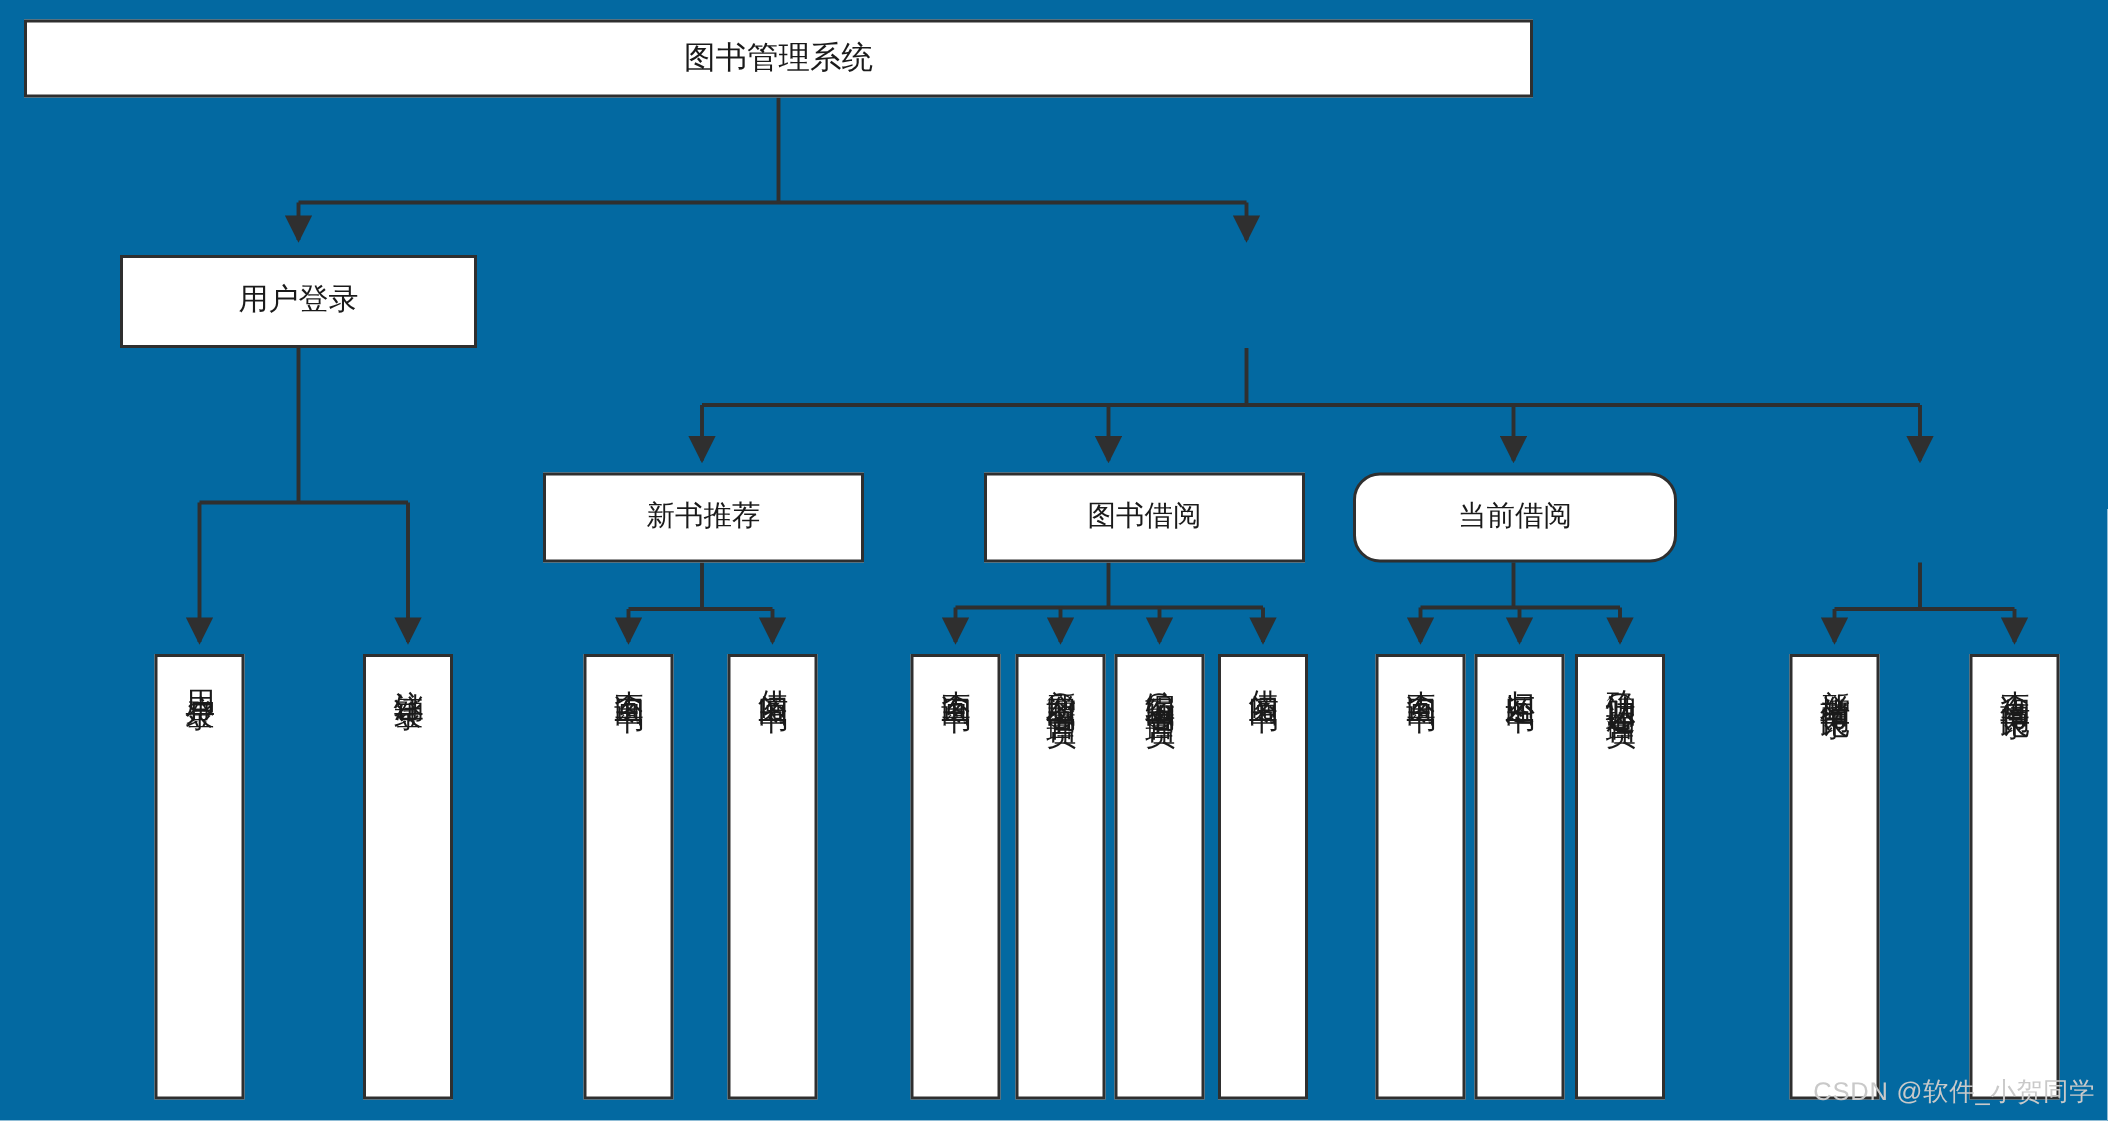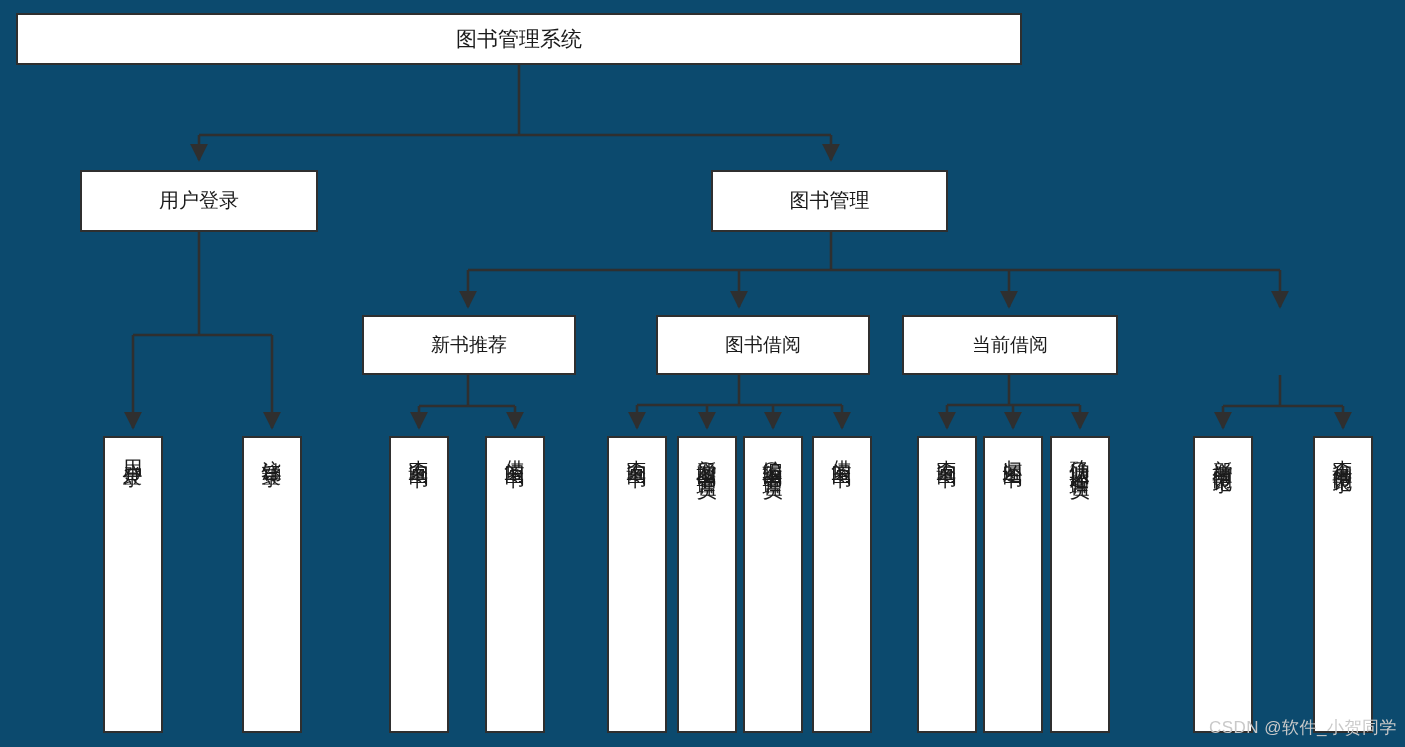--- a/index.html
+++ b/index.html
@@ -7,21 +7,21 @@
     padding: 0;
     background: #ffffff;
   }
   body {
     font-family: "Liberation Sans", "DejaVu Sans", sans-serif;
   }
   #canvas {
     position: relative;
     width: 1405px;
     height: 747px;
-    background: #0c4a6e;
+    background: #0369a1;
     overflow: hidden;
   }
   svg.lines {
     position: absolute;
     left: 0;
     top: 0;
     width: 1405px;
     height: 747px;
     pointer-events: none;
   }
@@ -121,31 +121,28 @@
     </g>
   </svg>
 
   <div class="node root" style="left:16px; top:13px; width:1006px; height:52px;">
     <span class="label">图书管理系统</span>
   </div>
 
   <div class="node level2" style="left:80px; top:170px; width:238px; height:62px;">
     <span class="label">用户登录</span>
   </div>
-  <div class="node level2" style="left:711px; top:170px; width:237px; height:62px;">
-    <span class="label">图书管理</span>
-  </div>
 
   <div class="node level3" style="left:362px; top:315px; width:214px; height:60px;">
     <span class="label">新书推荐</span>
   </div>
   <div class="node level3" style="left:656px; top:315px; width:214px; height:60px;">
     <span class="label">图书借阅</span>
   </div>
-  <div class="node level3" style="left:902px; top:315px; width:216px; height:60px;">
+  <div class="node level3" style="left:902px; top:315px; width:216px; height:60px;border-radius:18px;">
     <span class="label">当前借阅</span>
   </div>
 
   <div class="node leaf" style="left:103px; top:436px; width:60px; height:297px;">
     <span class="label">用户登录</span>
   </div>
   <div class="node leaf" style="left:242px; top:436px; width:60px; height:297px;">
     <span class="label">注销登录</span>
   </div>
 

